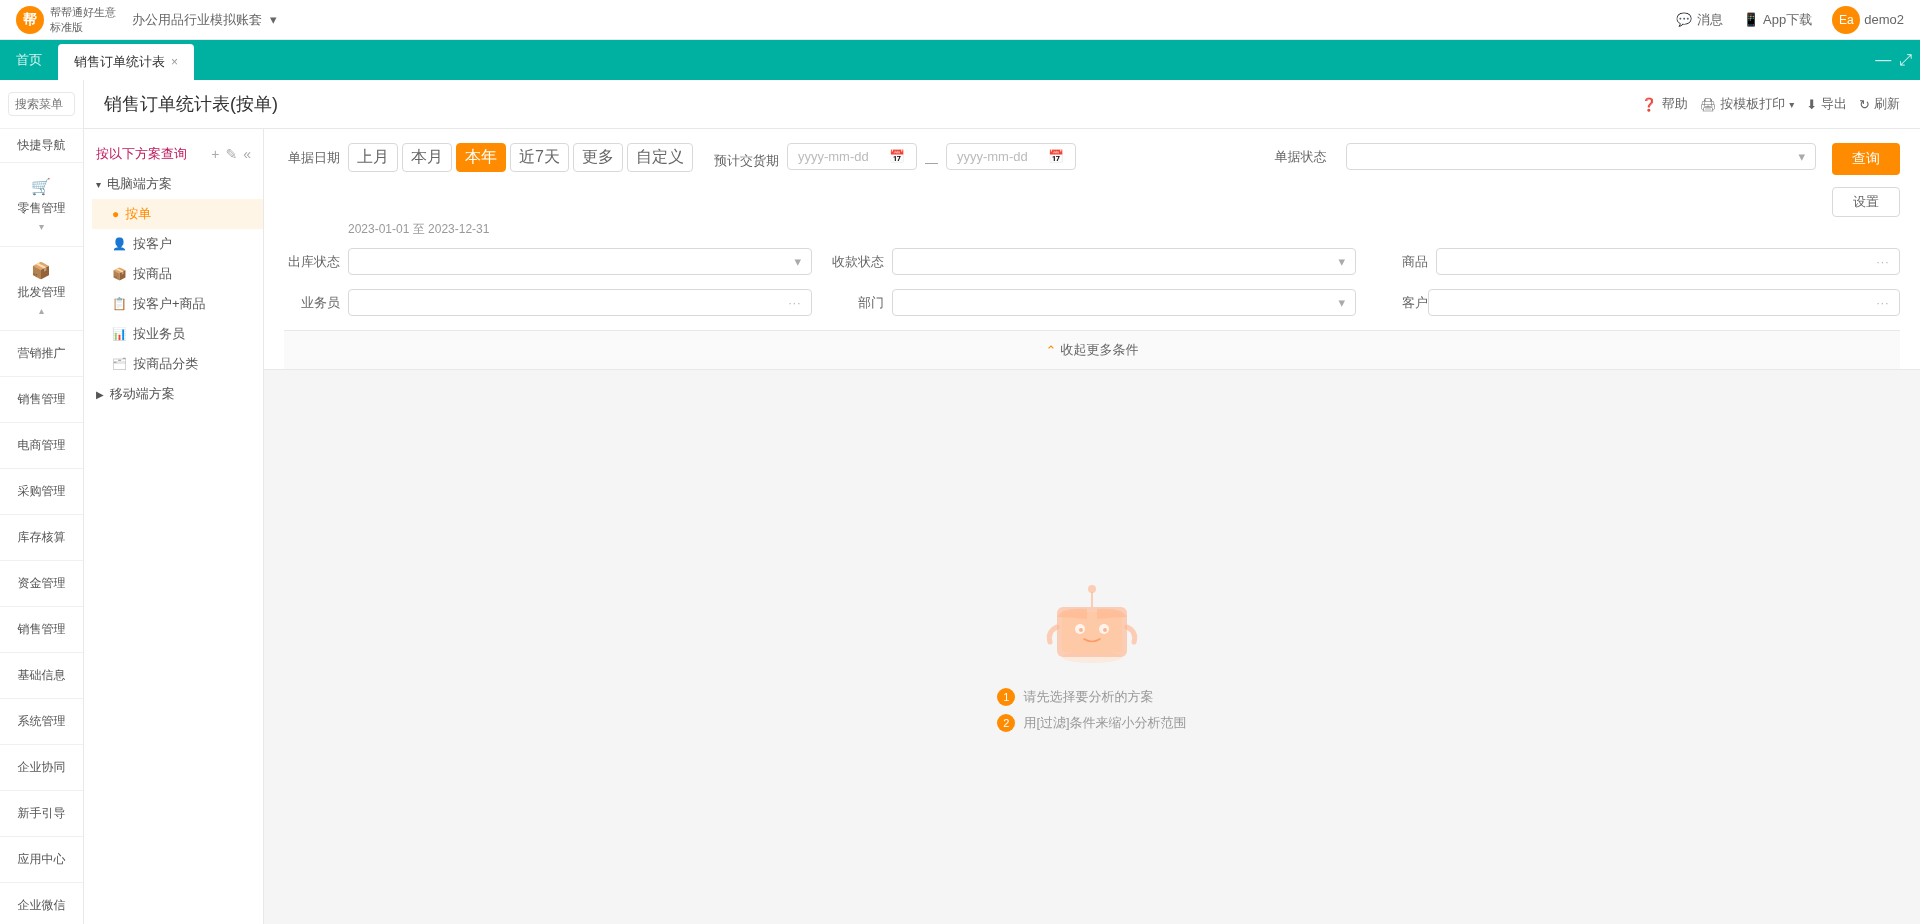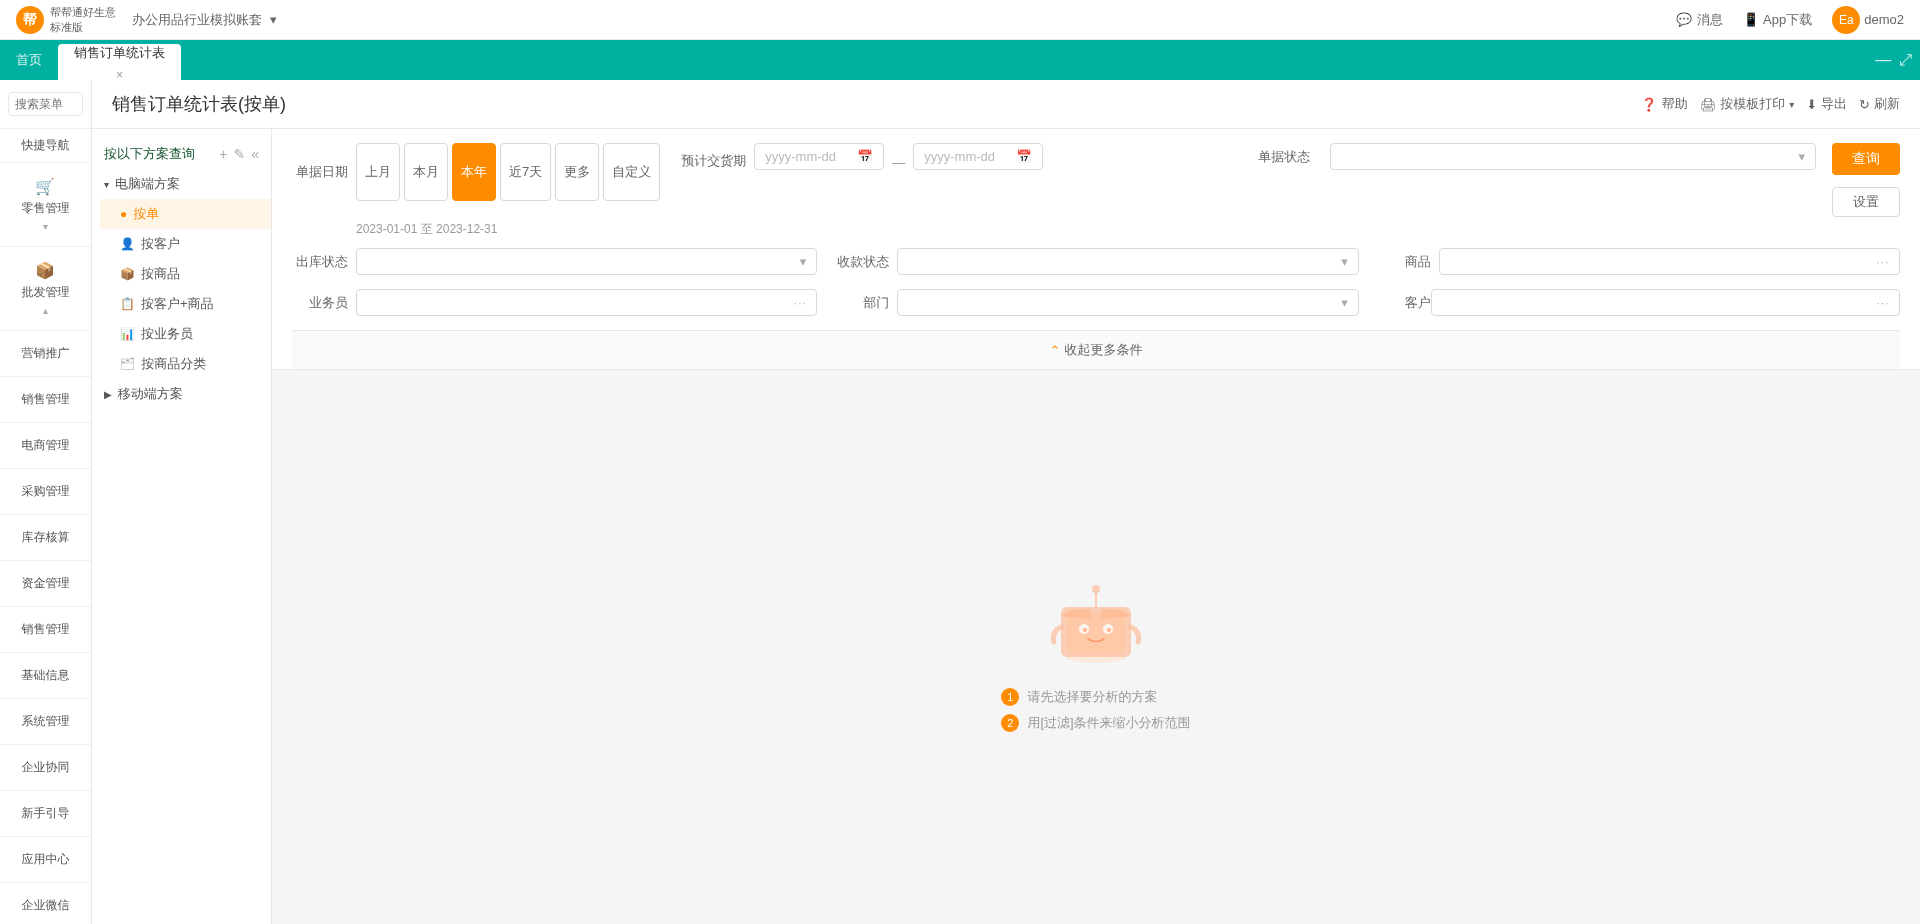--- a/index.html
+++ b/index.html
@@ -12,57 +12,57 @@
     .logo-icon { width: 28px; height: 28px; background: #ff8c00; border-radius: 50%; display: flex; align-items: center; justify-content: center; color: white; font-size: 14px; font-weight: bold; }
     .logo-text { font-size: 11px; color: #666; line-height: 1.3; }
     .dropdown-trigger { display: flex; align-items: center; gap: 8px; color: #666; font-size: 13px; cursor: pointer; margin-left: 8px; }
     .top-bar-right { display: flex; align-items: center; gap: 20px; }
     .top-bar-btn { display: flex; align-items: center; gap: 4px; color: #666; cursor: pointer; font-size: 13px; }
     .avatar { width: 28px; height: 28px; border-radius: 50%; background: #ff8c00; display: flex; align-items: center; justify-content: center; color: white; font-size: 12px; }
 
     
     .tab-bar { height: 40px; background: #00b0a0; display: flex; align-items: center; padding: 0 0; flex-shrink: 0; }
     .tab-item { height: 40px; display: flex; align-items: center; padding: 0 16px; color: rgba(255,255,255,0.85); cursor: pointer; font-size: 13px; gap: 6px; }
-    .tab-item.active { background: #fff; color: #333; border-radius: 4px 4px 0 0; margin-top: 4px; height: 36px; flex-direction: column; }
+    .tab-item.active { background: #fff; color: #333; border-radius: 4px 4px 0 0; margin-top: 4px; height: 36px; }
     .tab-close { color: #999; font-size: 12px; cursor: pointer; }
     .tab-expand { margin-left: auto; margin-right: 8px; color: rgba(255,255,255,0.85); font-size: 16px; cursor: pointer; display: flex; gap: 8px; }
     .tab-expand span { cursor: pointer; }
 
     
     .main-layout { display: flex; flex: 1; overflow: hidden; }
 
     
-    .sidebar { width: 92px; background: #fff; border-right: 1px solid #e8e8e8; display: flex; flex-direction: column; flex-shrink: 0; overflow-y: auto; }
+    .sidebar { width: 84px; background: #fff; border-right: 1px solid #e8e8e8; display: flex; flex-direction: column; flex-shrink: 0; overflow-y: auto; }
     .sidebar-item { padding: 14px 0; display: flex; flex-direction: column; align-items: center; cursor: pointer; color: #555; font-size: 12px; gap: 4px; border-bottom: 1px solid #f0f0f0; }
     .sidebar-item-icon { font-size: 16px; }
     .sidebar-search { padding: 12px 8px; border-bottom: 1px solid #f0f0f0; }
     .sidebar-search input { width: 100%; border: 1px solid #e8e8e8; border-radius: 4px; padding: 4px 6px; font-size: 12px; color: #999; }
     .sidebar-nav { padding: 8px 0; border-bottom: 1px solid #f0f0f0; display: flex; align-items: center; justify-content: center; font-size: 12px; color: #555; cursor: pointer; }
 
     
     .content-area { flex: 1; overflow: hidden; display: flex; flex-direction: column; }
 
     
     .page-header { background: #fff; padding: 12px 20px; display: flex; align-items: center; justify-content: space-between; border-bottom: 1px solid #e8e8e8; flex-shrink: 0; }
     .page-title { font-size: 18px; font-weight: 500; color: #333; }
     .page-actions { display: flex; align-items: center; gap: 12px; }
     .page-action-btn { display: flex; align-items: center; gap: 4px; color: #666; cursor: pointer; font-size: 13px; }
-    .date-btn { padding: 19px 8px; border: 1px solid #d9d9d9; border-radius: 4px; cursor: pointer; font-size: 13px; color: #666; background: #fff; }
+    .date-btn { padding: 3px 8px; border: 1px solid #d9d9d9; border-radius: 4px; cursor: pointer; font-size: 16px; color: #666; background: #fff; }
     .date-btn.active { background: #ff8c00; color: white; border-color: #ff8c00; }
     .filter-select { flex: 1; border: 1px solid #d9d9d9; border-radius: 4px; padding: 5px 10px; font-size: 13px; color: #999; background: #fff; display: flex; align-items: center; justify-content: space-between; cursor: pointer; }
     .filter-divider { color: #999; }
     .filter-date-input { border: 1px solid #d9d9d9; border-radius: 4px; padding: 5px 10px; font-size: 13px; color: #bbb; background: #fff; width: 140px; display: flex; align-items: center; justify-content: space-between; cursor: pointer; }
 
     
     .collapse-bar { display: flex; align-items: center; justify-content: center; padding: 10px; background: #fafafa; border-top: 1px solid #e8e8e8; cursor: pointer; color: #666; font-size: 13px; gap: 4px; }
 
     
     .left-panel { width: 180px; background: #fff; border-right: 1px solid #e8e8e8; flex-shrink: 0; padding: 10px 0; overflow-y: auto; }
     .left-panel-header { display: flex; align-items: center; justify-content: space-between; padding: 6px 12px; }
-    .left-panel-title { font-size: 13px; color: #14532d; }
+    .left-panel-title { font-size: 13px; color: #be185d; }
     .left-panel-actions { display: flex; gap: 6px; }
     .left-panel-action { color: #aaa; cursor: pointer; font-size: 14px; }
     .tree-item { padding: 6px 12px 6px 20px; cursor: pointer; display: flex; align-items: center; gap: 6px; font-size: 13px; color: #555; }
     .tree-item.active { background: #fff5e6; color: #ff8c00; }
     .tree-parent { padding: 6px 12px; cursor: pointer; display: flex; align-items: center; gap: 6px; font-size: 13px; color: #555; font-weight: 500; }
     .sub-tree { padding-left: 8px; }
 
     
     .right-content { flex: 1; overflow: auto; display: flex; flex-direction: column; background: #f5f5f5; }
 

